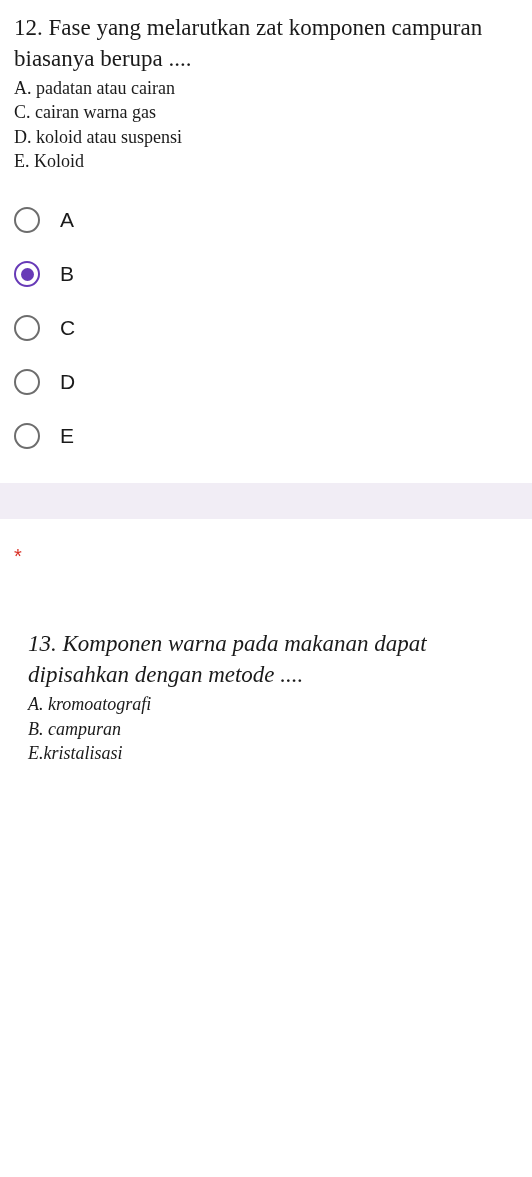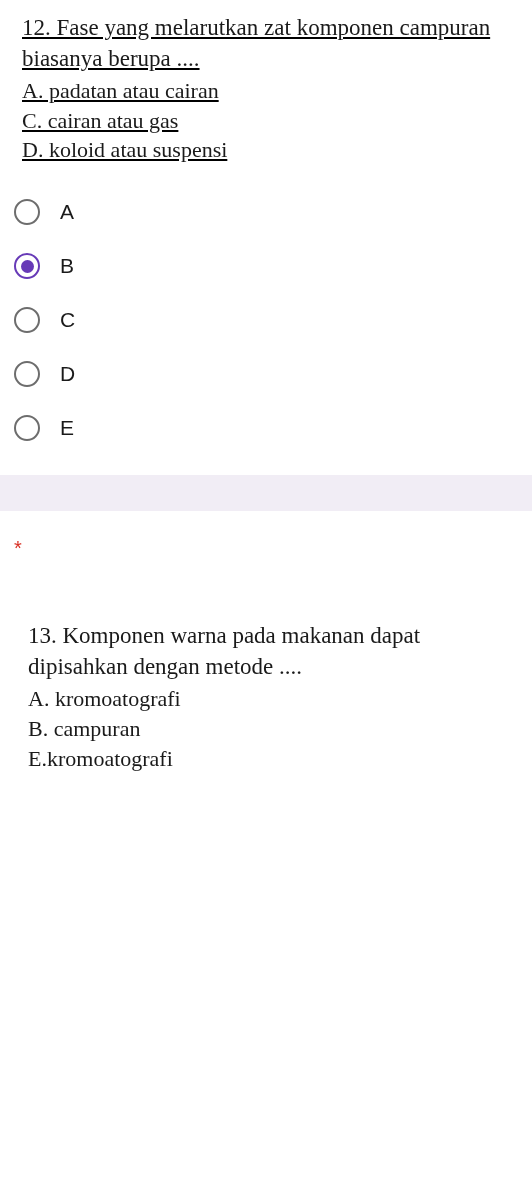--- a/index.html
+++ b/index.html
@@ -6,31 +6,30 @@
       margin: 0;
       padding: 0;
       box-sizing: border-box;
     }
     body {
       font-family: 'Georgia', 'Times New Roman', serif;
       background: #fff;
       width: 532px;
     }
     .question-block {
-      padding: 12px 22px;
-      text-decoration: underline;
+      padding: 12px 14px;
     }
     .question-text {
       font-size: 23px;
       color: #1a1a1a;
       line-height: 1.35;
       margin-bottom: 2px;
     }
     .choice-text {
-      font-size: 22px;
+      font-size: 18px;
       color: #1a1a1a;
       line-height: 1.35;
     }
     .radio-group {
       padding: 8px 14px 20px 14px;
     }
     .radio-option {
       display: flex;
       align-items: center;
       padding: 14px 0;
@@ -71,30 +70,32 @@
       width: 100%;
     }
     .required-mark {
       color: #d93025;
       font-size: 20px;
       padding: 26px 14px 10px 14px;
       font-family: Arial, sans-serif;
     }
     .question-block-2 {
       padding: 50px 28px 14px 28px;
+      font-style: italic;
     }
   </style>
 </head>
 <body>
 
 <div class="question-block">
   <div class="question-text">12. Fase yang melarutkan zat komponen campuran biasanya berupa ....</div>
   <div class="choice-text">A. padatan atau cairan</div>
-  <div class="choice-text">C. cairan atau gas</div>
+  <div class="choice-text">C. cairan warna gas</div>
   <div class="choice-text">D. koloid atau suspensi</div>
+  <div class="choice-text">E. Koloid</div>
 </div>
 
 <div class="radio-group">
   <div class="radio-option">
     <div class="radio-circle"></div>
     <div class="radio-label">A</div>
   </div>
   <div class="radio-option">
     <div class="radio-circle selected">
         <div class="radio-inner"></div>
@@ -116,14 +117,14 @@
 </div>
 
 <div class="separator"></div>
 
 <div class="required-mark">*</div>
 
 <div class="question-block-2">
   <div class="question-text">13. Komponen warna pada makanan dapat dipisahkan dengan metode ....</div>
   <div class="choice-text">A. kromoatografi</div>
   <div class="choice-text">B. campuran</div>
-  <div class="choice-text">E.kromoatografi</div>
+  <div class="choice-text">E.kristalisasi</div>
 </div>
 
 </body></html>

